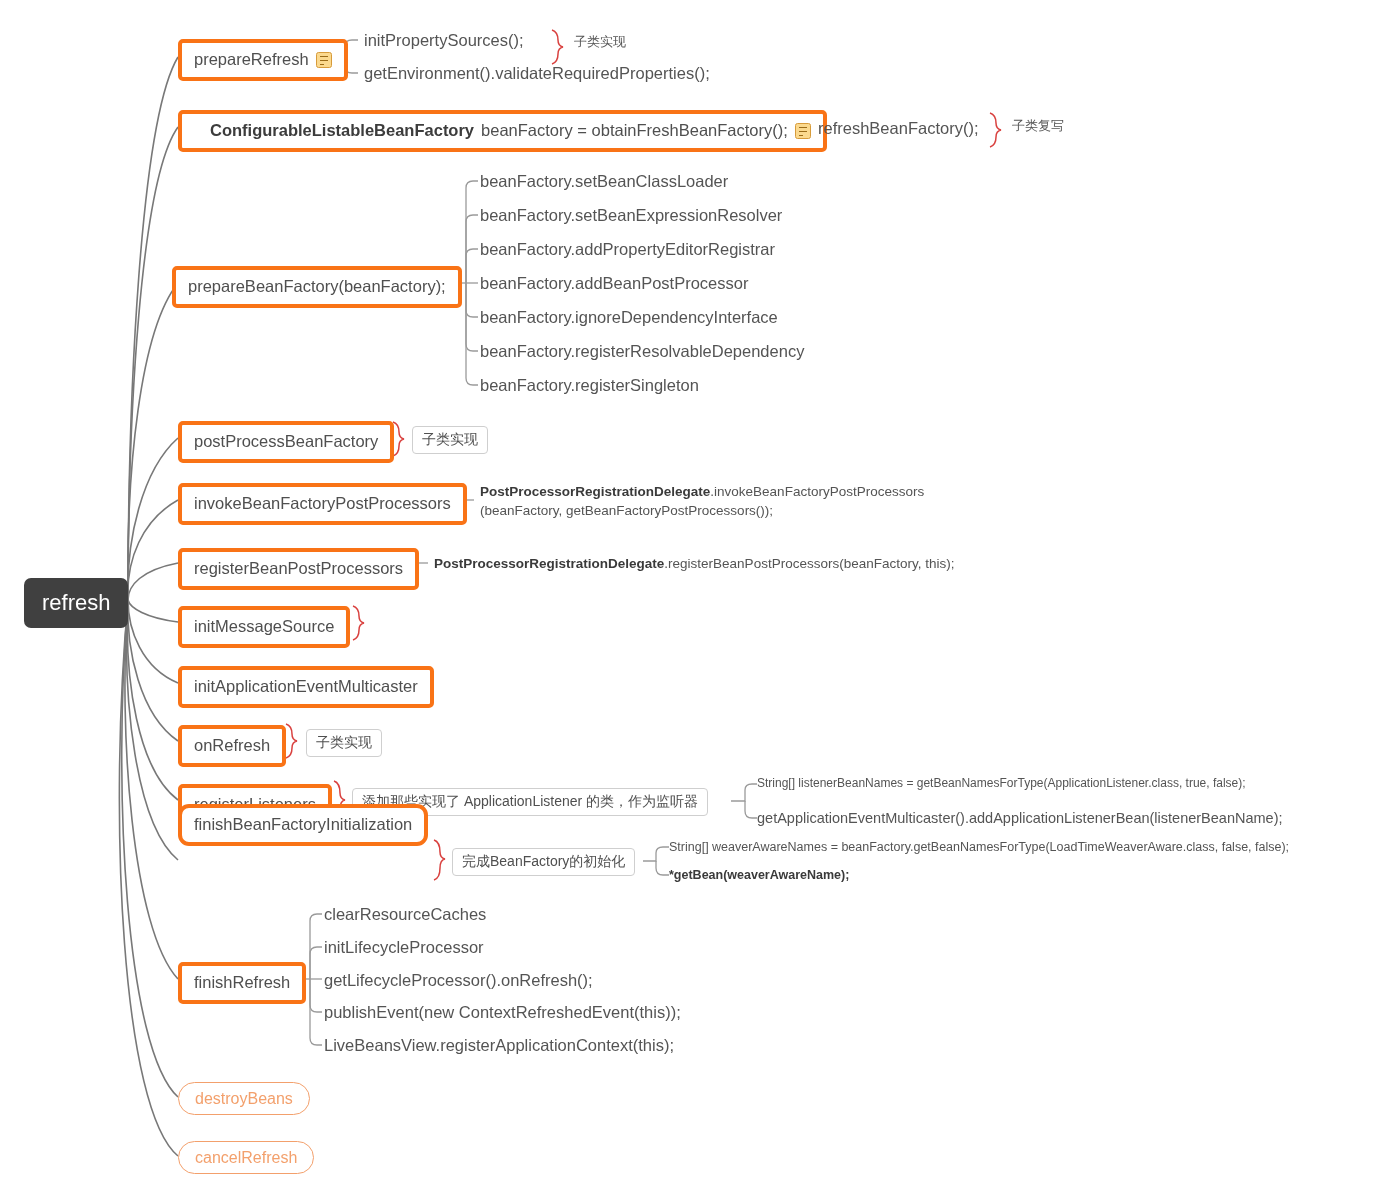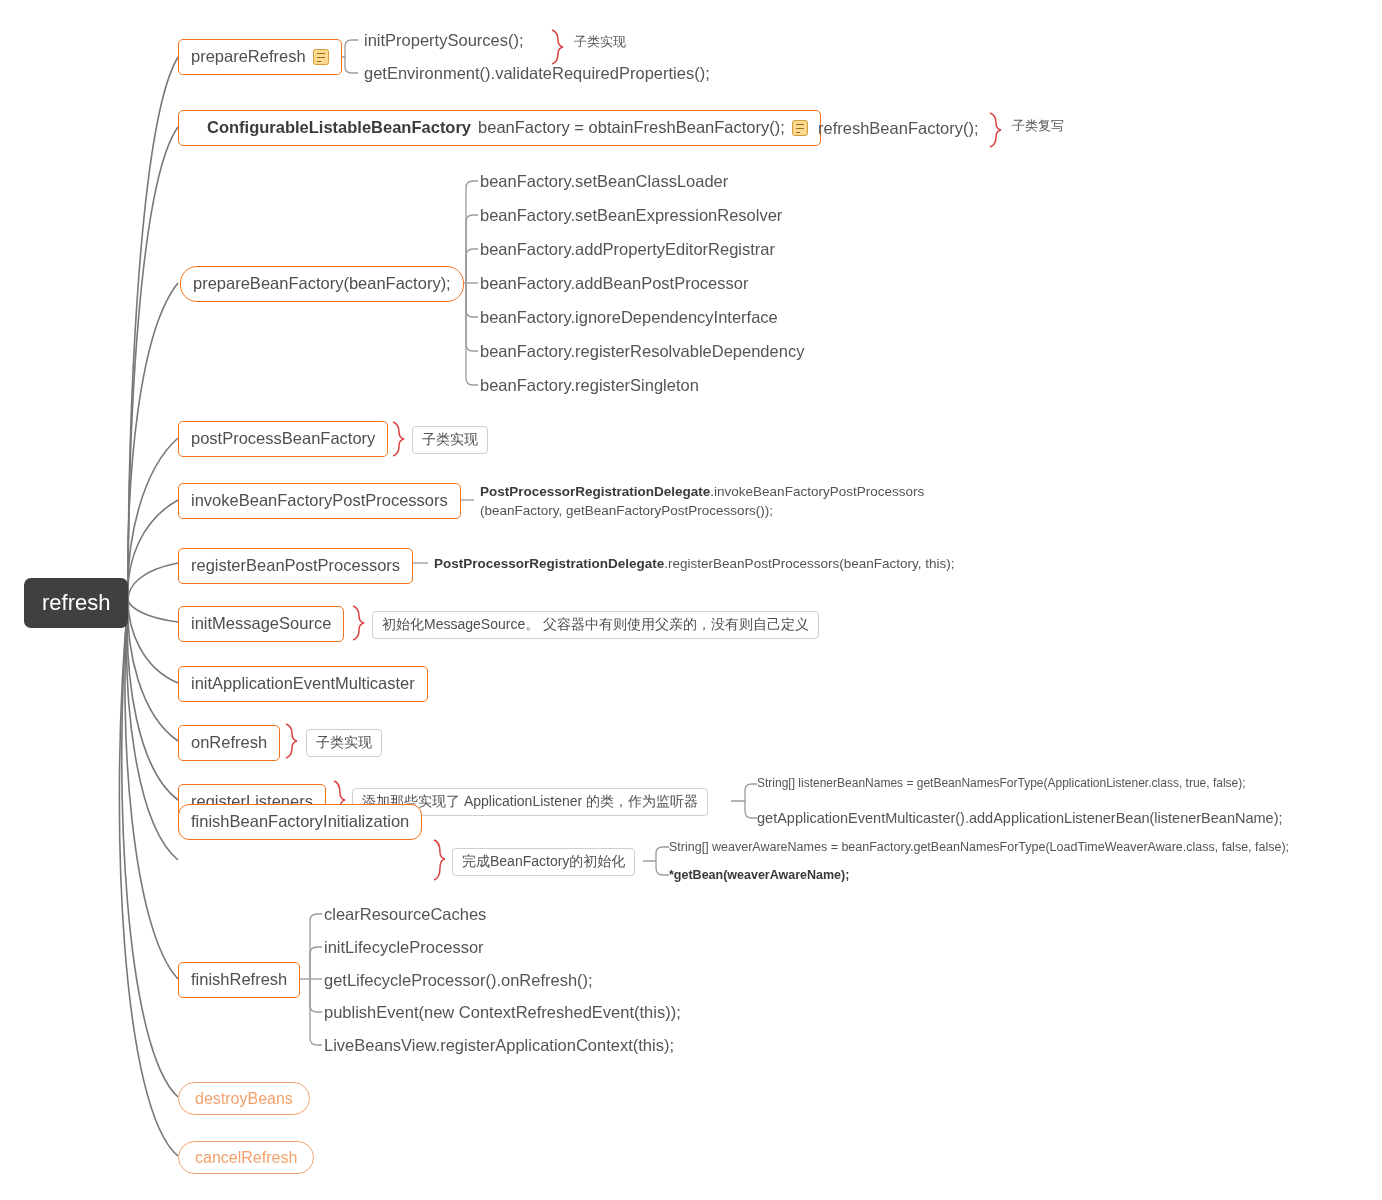--- a/index.html
+++ b/index.html
@@ -14,21 +14,21 @@
   }
   #canvas { position:absolute; inset:0; width:1382px; height:1200px; }
   svg.links { position:absolute; left:0; top:0; width:1382px; height:1200px; pointer-events:none; }
   svg.links path { fill:none; stroke:#787878; stroke-width:1.6px; }
   svg.links path.sub { stroke:#9a9a9a; stroke-width:1.3px; }
   svg.links path.brace { stroke:#d9413f; stroke-width:1.5px; fill:none; }
 
   .node {
     position:absolute;
     display:flex; align-items:center; gap:7px;
-    border:1px solid #f97316;
+    border:4px solid #f97316;
     border-radius:5px;
     background:#ffffff;
     padding:7px 12px;
     font-size:16.5px;
     line-height:1.2;
     color:#4f4f4f;
     white-space:nowrap;
   }
   .node.root {
     background:#404040;
@@ -192,21 +192,21 @@
       <span> beanFactory = obtainFreshBeanFactory();</span>
     <span class="noteicon">
         <i></i>
         <i></i>
         <i></i>
       </span>
   </div>
   <div class="leaf" style="left:818px; top:118px;">refreshBeanFactory();</div>
   <div class="tag" style="left:1012px; top:117px;">子类复写</div>
 
-  <div class="node" style="left:180px; top:266px;border-radius:17px;">
+  <div class="node" style="left:172px; top:266px;">
     <span>prepareBeanFactory(beanFactory);</span>
   </div>
   <div class="leaf" style="left:480px; top:171px;">beanFactory.setBeanClassLoader</div>
   <div class="leaf" style="left:480px; top:205px;">beanFactory.setBeanExpressionResolver</div>
   <div class="leaf" style="left:480px; top:239px;">beanFactory.addPropertyEditorRegistrar</div>
   <div class="leaf" style="left:480px; top:273px;">beanFactory.addBeanPostProcessor</div>
   <div class="leaf" style="left:480px; top:307px;">beanFactory.ignoreDependencyInterface</div>
   <div class="leaf" style="left:480px; top:341px;">beanFactory.registerResolvableDependency</div>
   <div class="leaf" style="left:480px; top:375px;">beanFactory.registerSingleton</div>
 
@@ -226,21 +226,20 @@
   <div class="node" style="left:178px; top:548px;">
     <span>registerBeanPostProcessors</span>
   </div>
   <div class="leaf small" style="left:434px; top:556px;">
     <span class="bold">PostProcessorRegistrationDelegate</span><span>.registerBeanPostProcessors(beanFactory, this);</span>
   </div>
 
   <div class="node" style="left:178px; top:606px;">
     <span>initMessageSource</span>
   </div>
-  <div class="tagbox" style="left:372px; top:611px;">初始化MessageSource。 父容器中有则使用父亲的，没有则自己定义</div>
 
   <div class="node" style="left:178px; top:666px;">
     <span>initApplicationEventMulticaster</span>
   </div>
 
   <div class="node" style="left:178px; top:725px;">
     <span>onRefresh</span>
   </div>
   <div class="tagbox" style="left:306px; top:729px;">子类实现</div>
 

